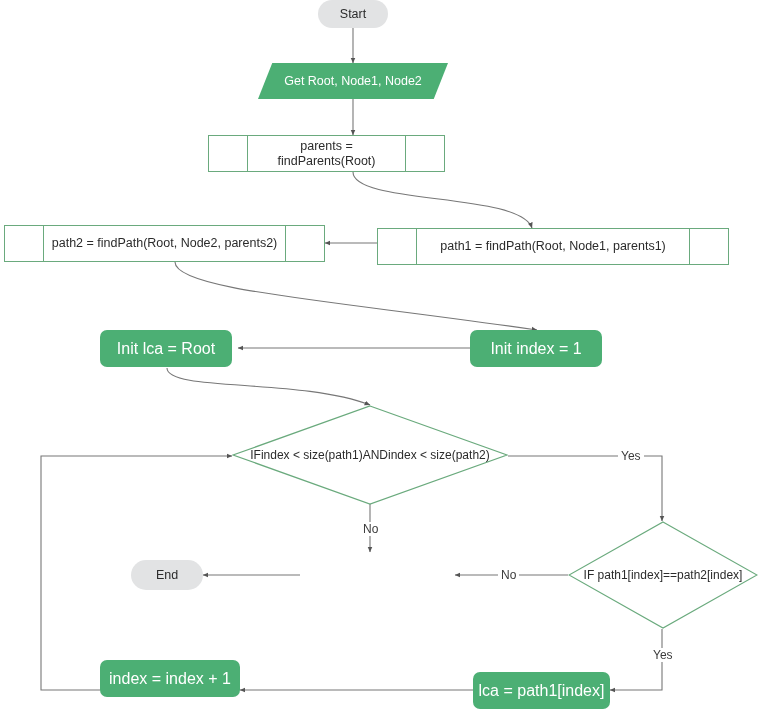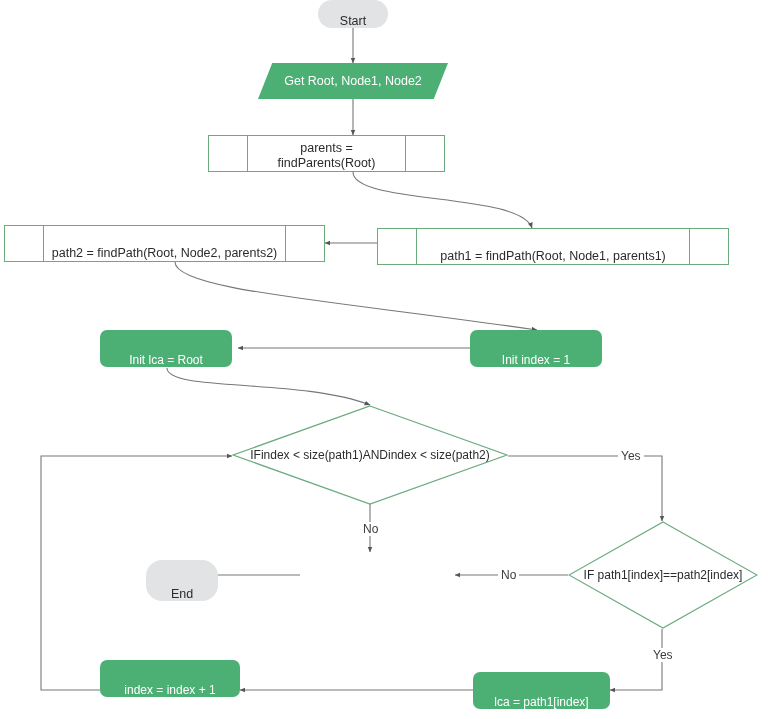--- a/index.html
+++ b/index.html
@@ -8,21 +8,21 @@
     width:768px;height:719px;
     background:#ffffff;
     font-family:"Liberation Sans", sans-serif;
     position:relative;
     overflow:hidden;
     -webkit-font-smoothing:antialiased;
   }
   #canvas{position:absolute;inset:0;width:768px;height:719px;}
   svg#wires{position:absolute;left:0;top:0;width:768px;height:719px;pointer-events:none;}
 
-  .node{position:absolute;box-sizing:border-box;display:flex;align-items:flex-end;justify-content:center;text-align:center;}
+  .node{position:absolute;box-sizing:border-box;display:flex;align-items:center;justify-content:center;text-align:center;}
 
   
   .terminator{
     background:#e2e3e4;
     border-radius:16px;
     color:#2b2b2b;
     font-size:12.5px;
     height:30px;
   }
 
@@ -36,21 +36,21 @@
     display:flex;align-items:center;justify-content:center;
     width:100%;height:100%;
     -webkit-clip-path:polygon(7.5% 0,100% 0,92.5% 100%,0% 100%);
     clip-path:polygon(7.5% 0,100% 0,92.5% 100%,0% 100%);
   }
 
   
   .process{
     background:#4caf74;
     color:#ffffff;
-    font-size:12px;
+    font-size:16px;
     border-radius:7px;
   }
 
   
   .subroutine{
     background:#ffffff;
     border:1px solid #6aaa7d;
     color:#2b2b2b;
     font-size:12.5px;
   }
@@ -170,21 +170,21 @@
       <polygon points="95,1 189,54 95,107 1,54" fill="#ffffff" stroke="#6aaa7d" stroke-width="1.2"></polygon>
     </svg>
     <div class="dlabel">
       <span>IF path1[index]</span>
       <span>==</span>
       <span>path2[index]</span>
     </div>
   </div>
 
 
-  <div class="node terminator" style="left:146px;top:560px;width:72px;height:41px;">
+  <div class="node terminator" style="left:131px;top:560px;width:72px;height:30px;">
     <span>End</span>
   </div>
 
   <div class="node process" style="left:100px;top:660px;width:140px;height:37px;">
     <span>index = index + 1</span>
   </div>
 
   <div class="node process" style="left:473px;top:672px;width:137px;height:37px;">
     <span>lca = path1[index]</span>
   </div>

